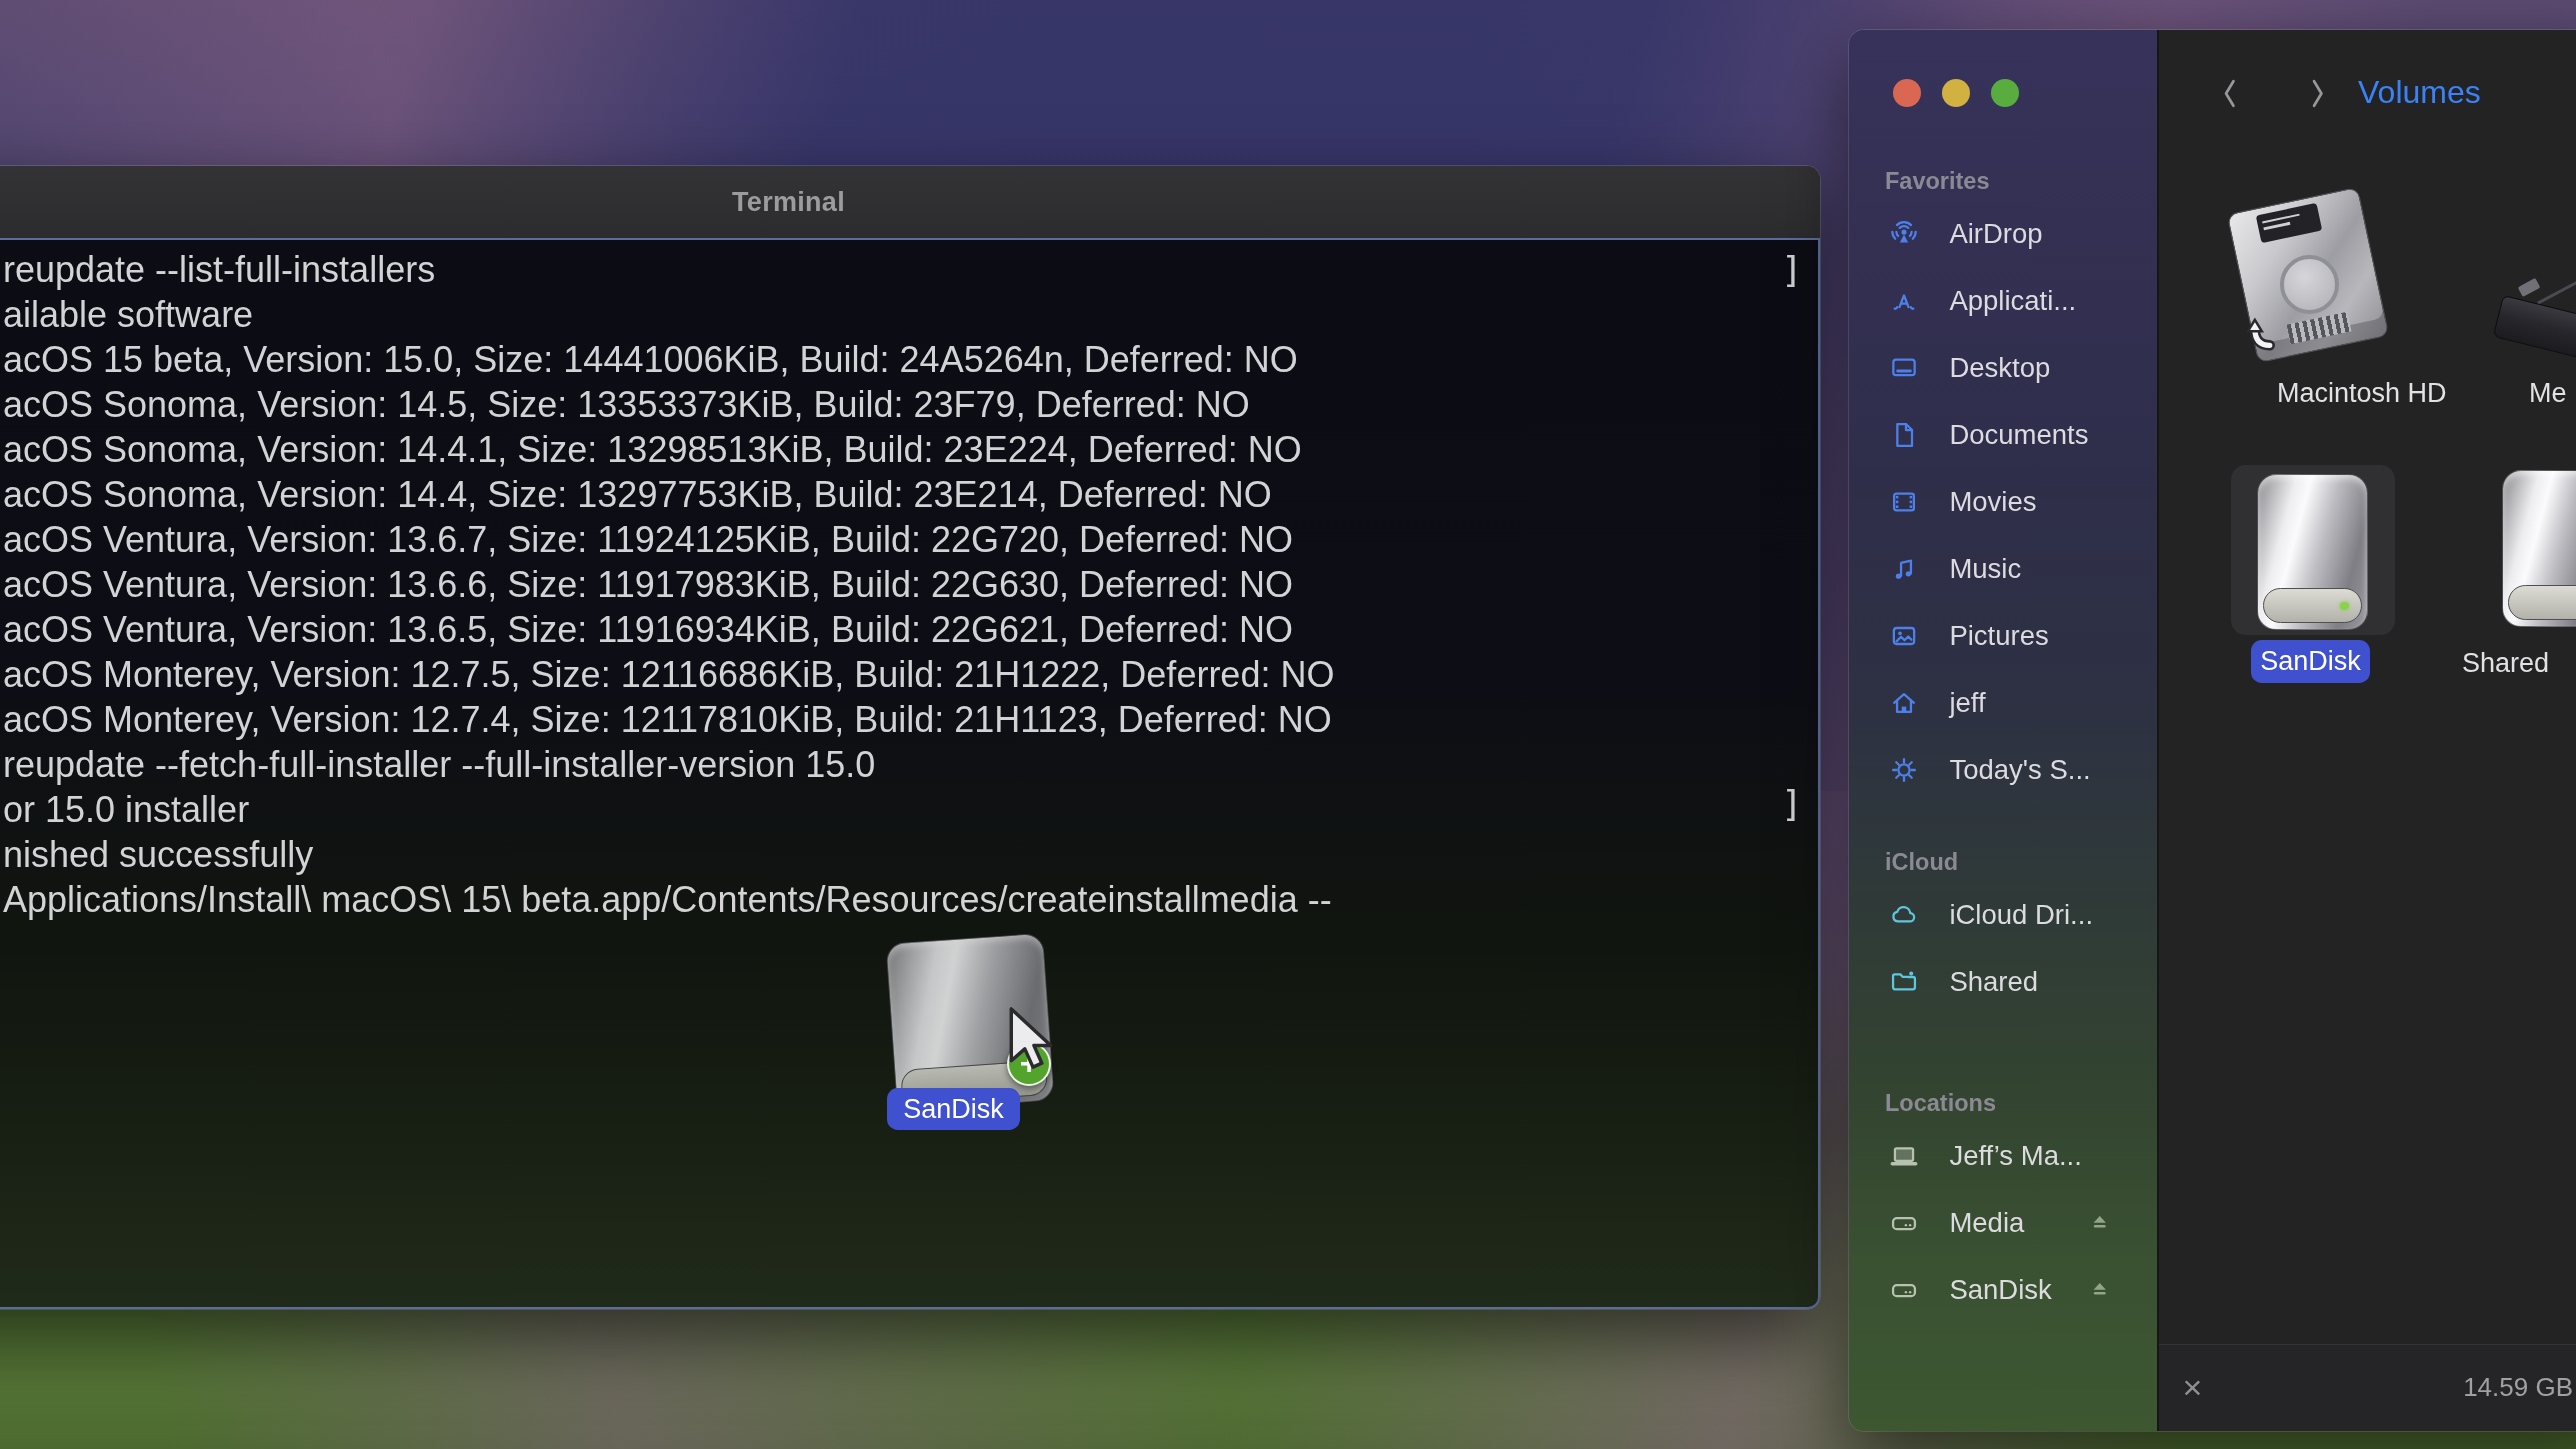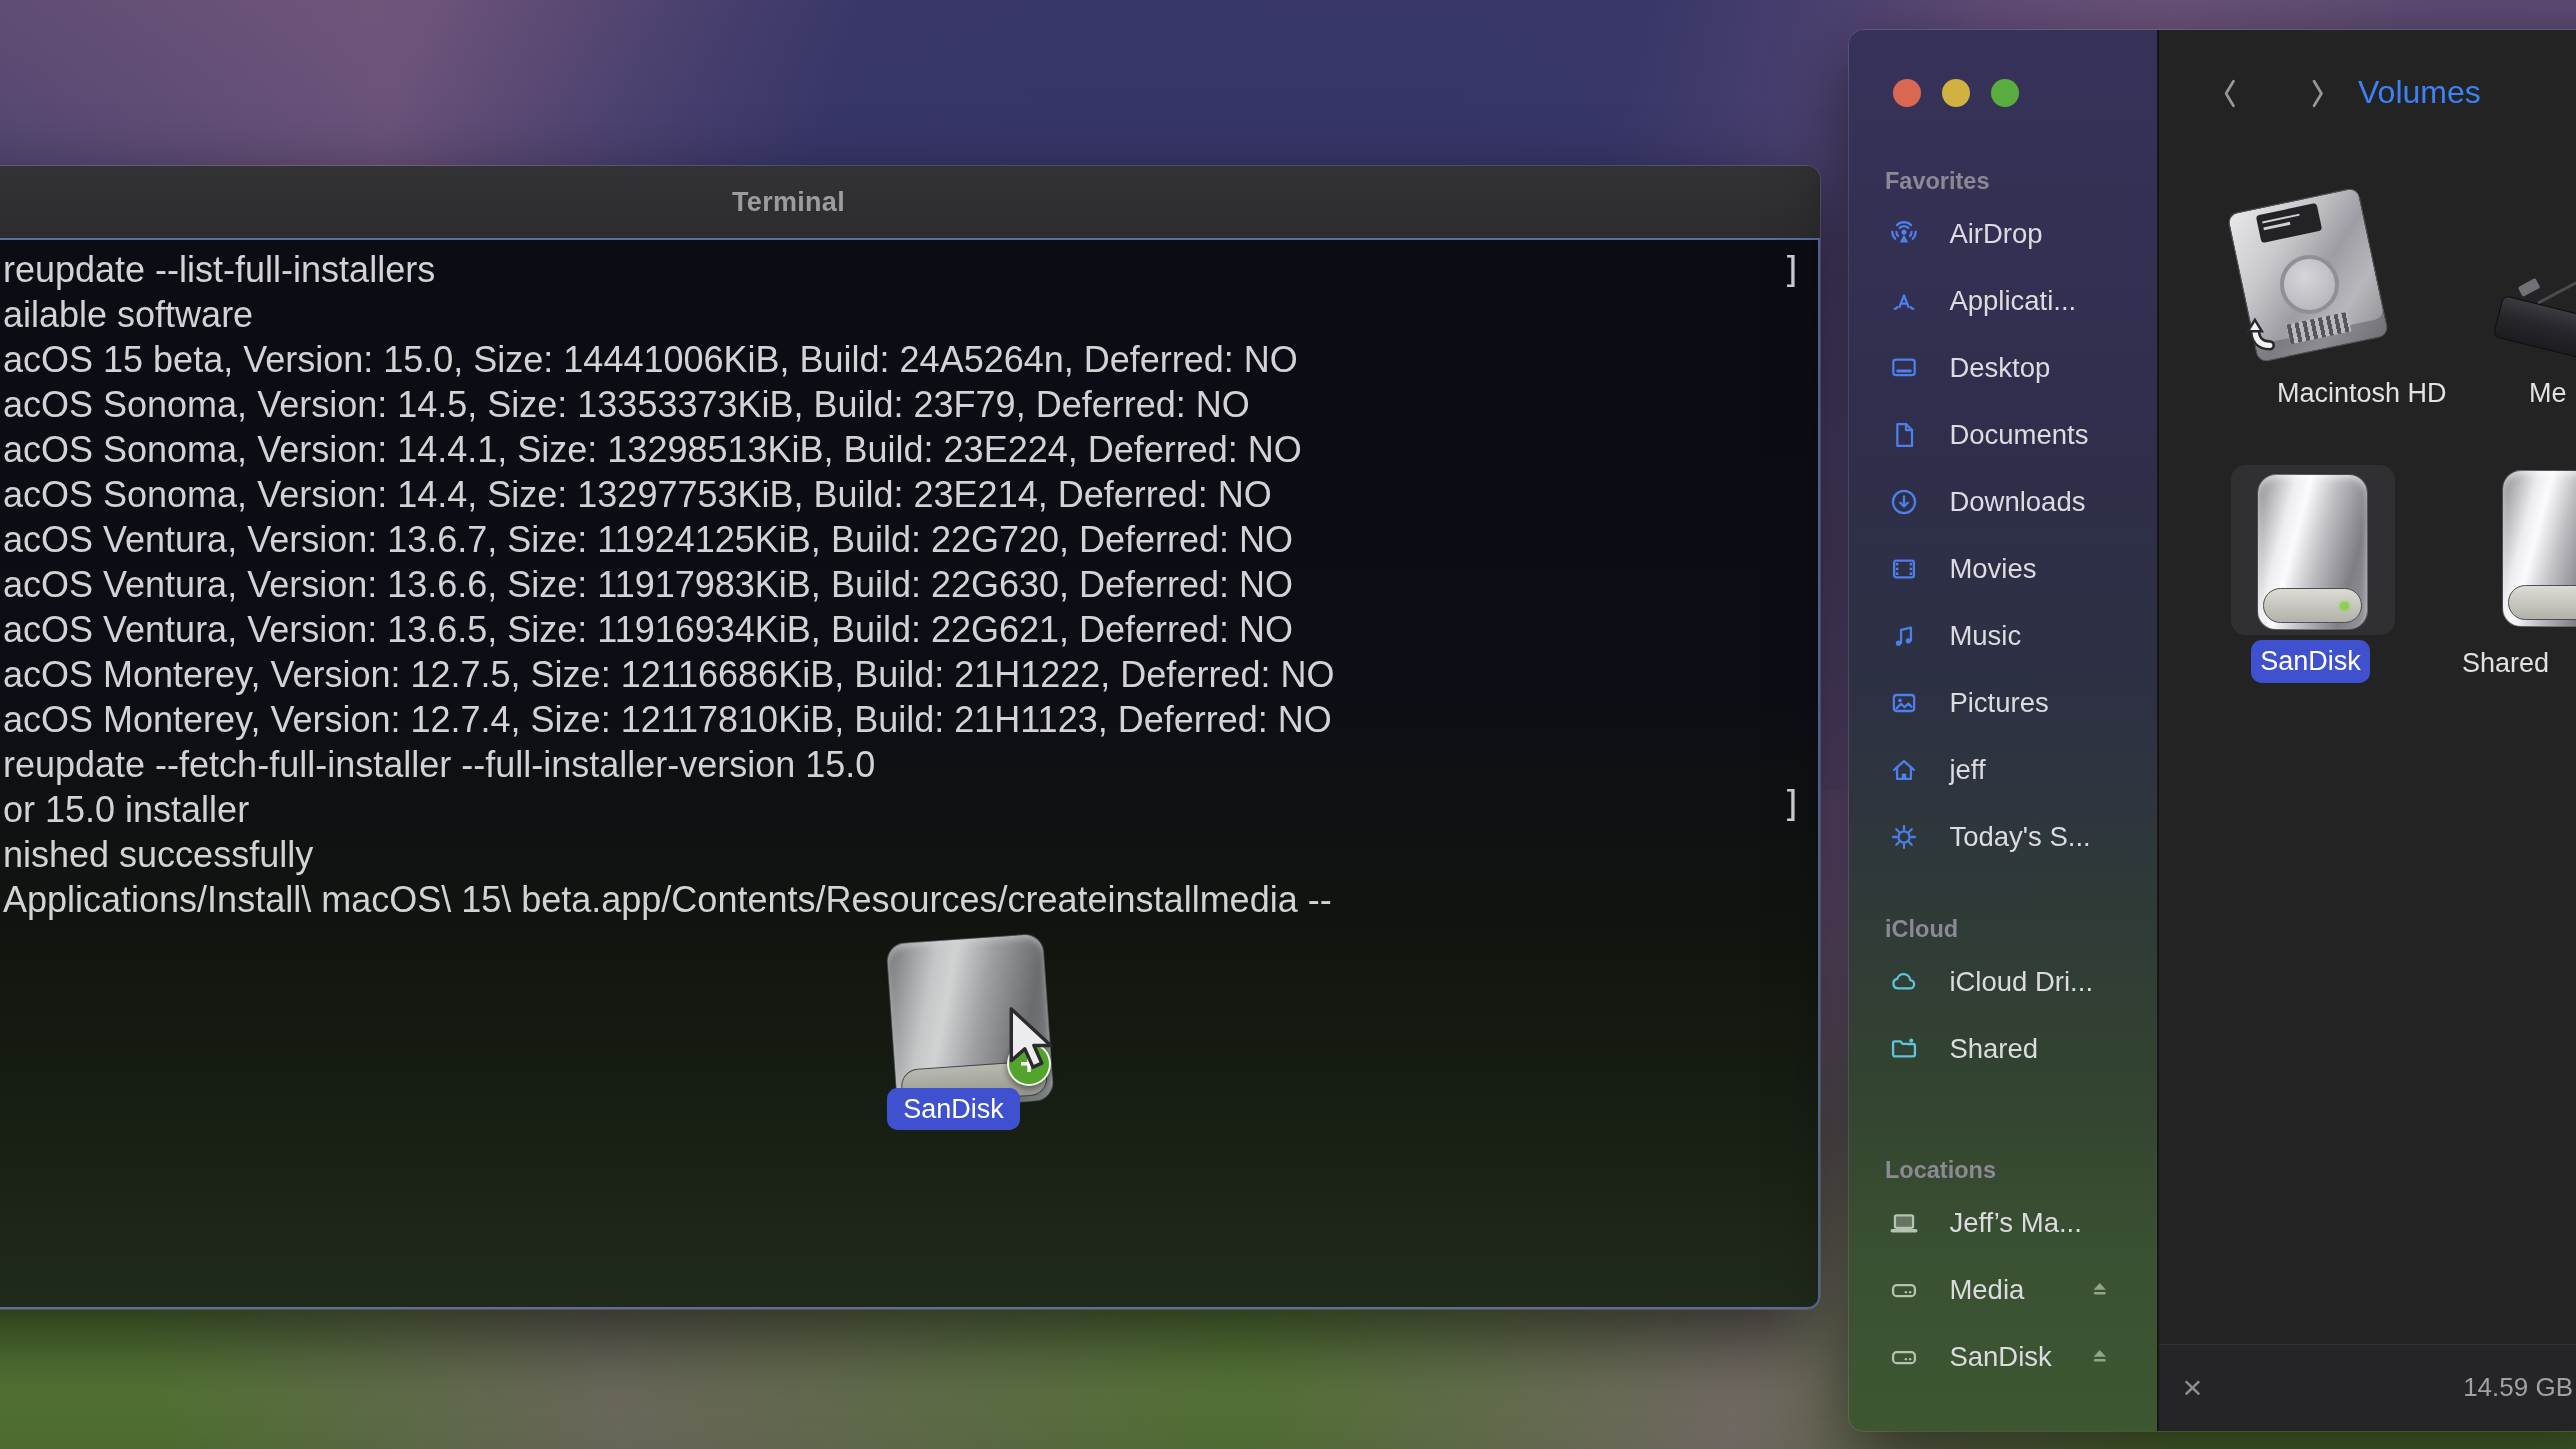--- a/index.html
+++ b/index.html
@@ -224,30 +224,20 @@
               <svg viewBox="0 0 24 24" fill="none" stroke="currentColor" stroke-width="1.7" stroke-linecap="round" stroke-linejoin="round">
                 <path d="M7 3.8 h6.5 L18 8.3 V20.2 H7 Z"></path>
                 <path d="M13.5 3.8 v4.5 H18"></path>
               </svg>
             </span>
             <span class="sb-label">Documents</span>
           </div>
           <div class="sb-row sec-fav">
             <span class="sb-icon">
               <svg viewBox="0 0 24 24" fill="none" stroke="currentColor" stroke-width="1.7" stroke-linecap="round" stroke-linejoin="round">
-                <circle cx="12" cy="12" r="8.3"></circle>
-                <path d="M12 7.8 V15"></path>
-                <path d="M9.2 12.6 L12 15.4 L14.8 12.6"></path>
-              </svg>
-            </span>
-            <span class="sb-label">Downloads</span>
-          </div>
-          <div class="sb-row sec-fav">
-            <span class="sb-icon">
-              <svg viewBox="0 0 24 24" fill="none" stroke="currentColor" stroke-width="1.7" stroke-linecap="round" stroke-linejoin="round">
                 <rect x="4.6" y="5.8" width="14.8" height="12.4" rx="1.6"></rect>
                 <rect x="5.9" y="7.4" width="1.9" height="1.9" fill="currentColor" stroke="none"></rect>
                 <rect x="5.9" y="11" width="1.9" height="1.9" fill="currentColor" stroke="none"></rect>
                 <rect x="5.9" y="14.6" width="1.9" height="1.9" fill="currentColor" stroke="none"></rect>
                 <rect x="16.2" y="7.4" width="1.9" height="1.9" fill="currentColor" stroke="none"></rect>
                 <rect x="16.2" y="11" width="1.9" height="1.9" fill="currentColor" stroke="none"></rect>
                 <rect x="16.2" y="14.6" width="1.9" height="1.9" fill="currentColor" stroke="none"></rect>
               </svg>
             </span>
             <span class="sb-label">Movies</span>

